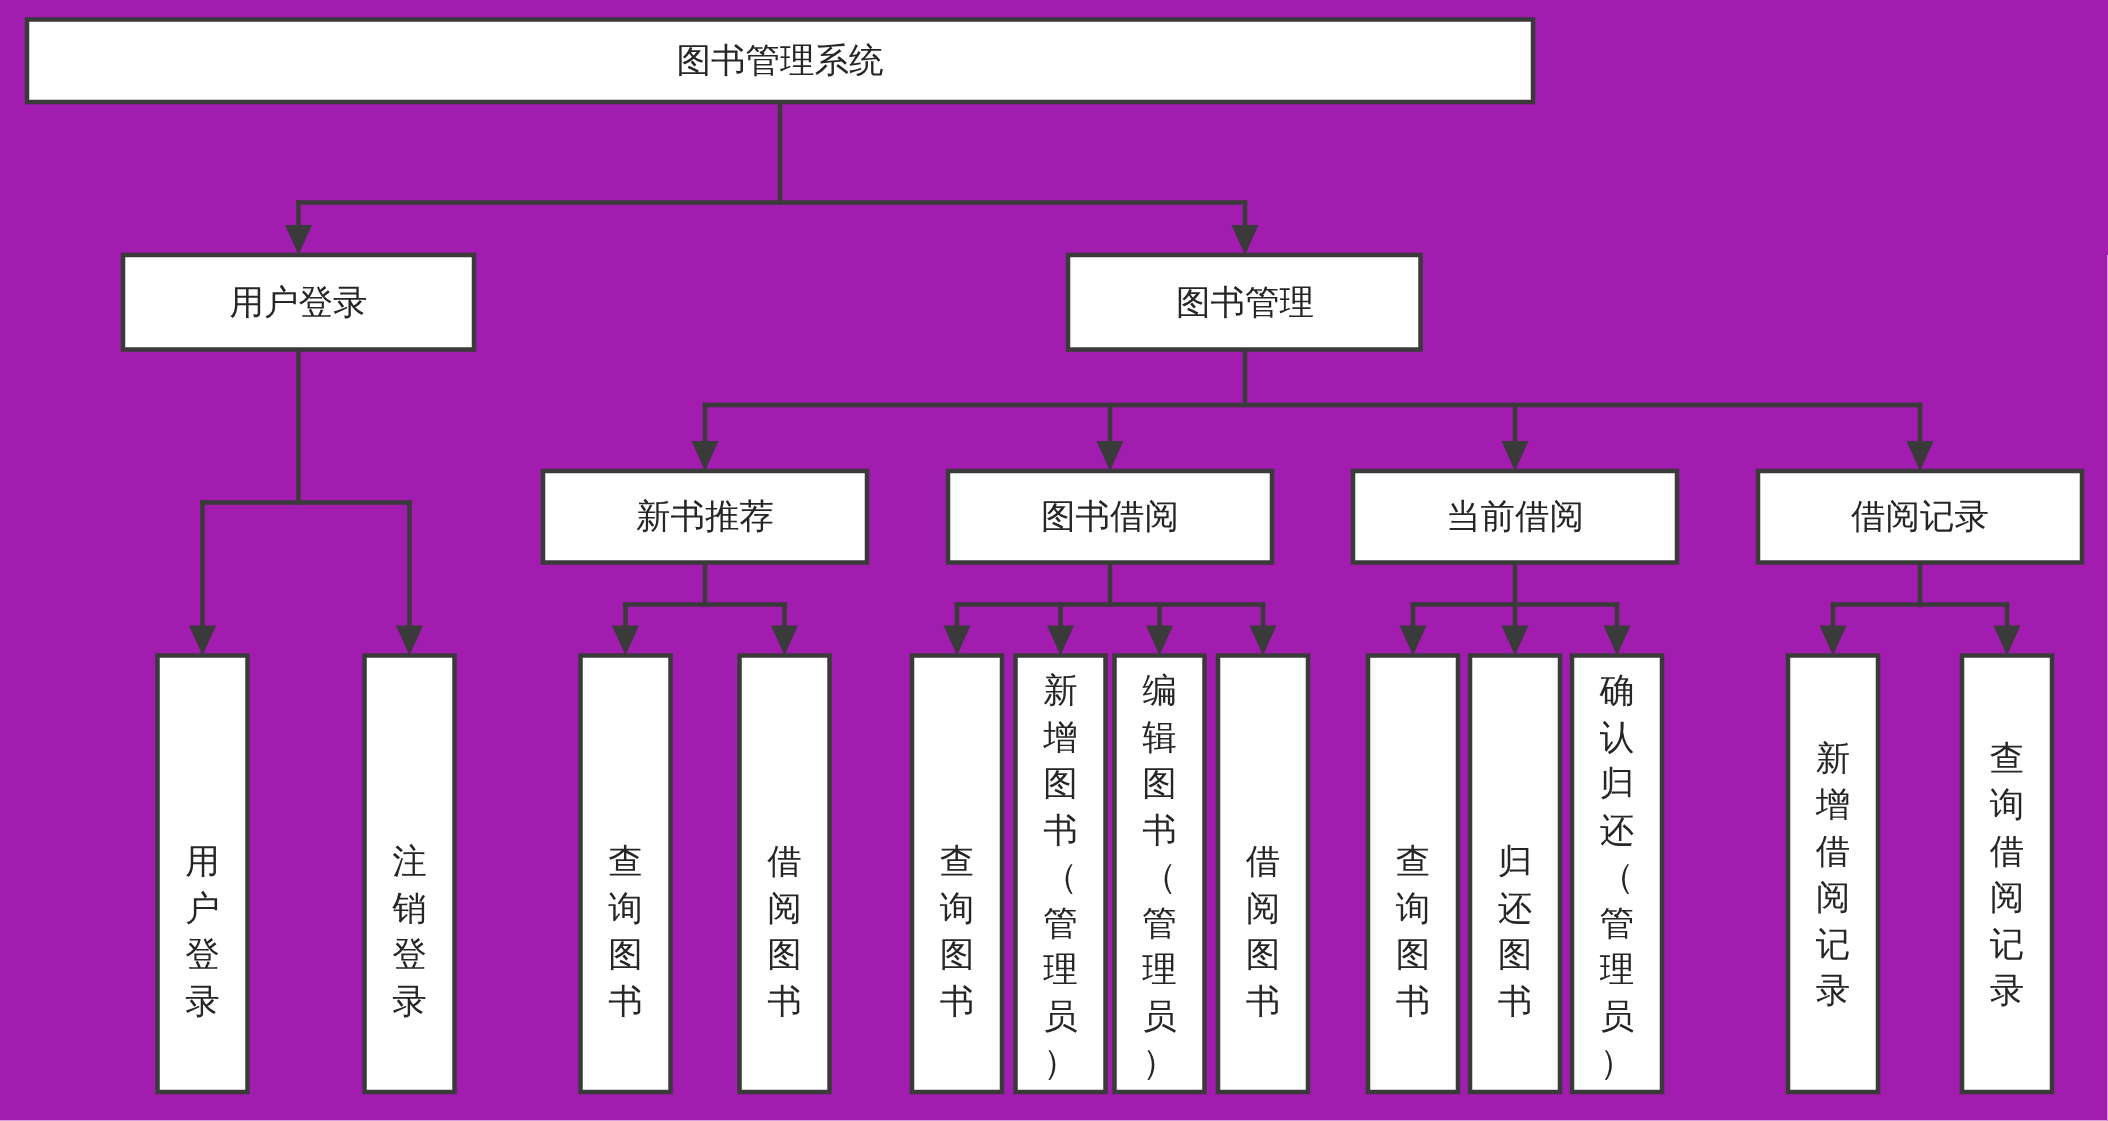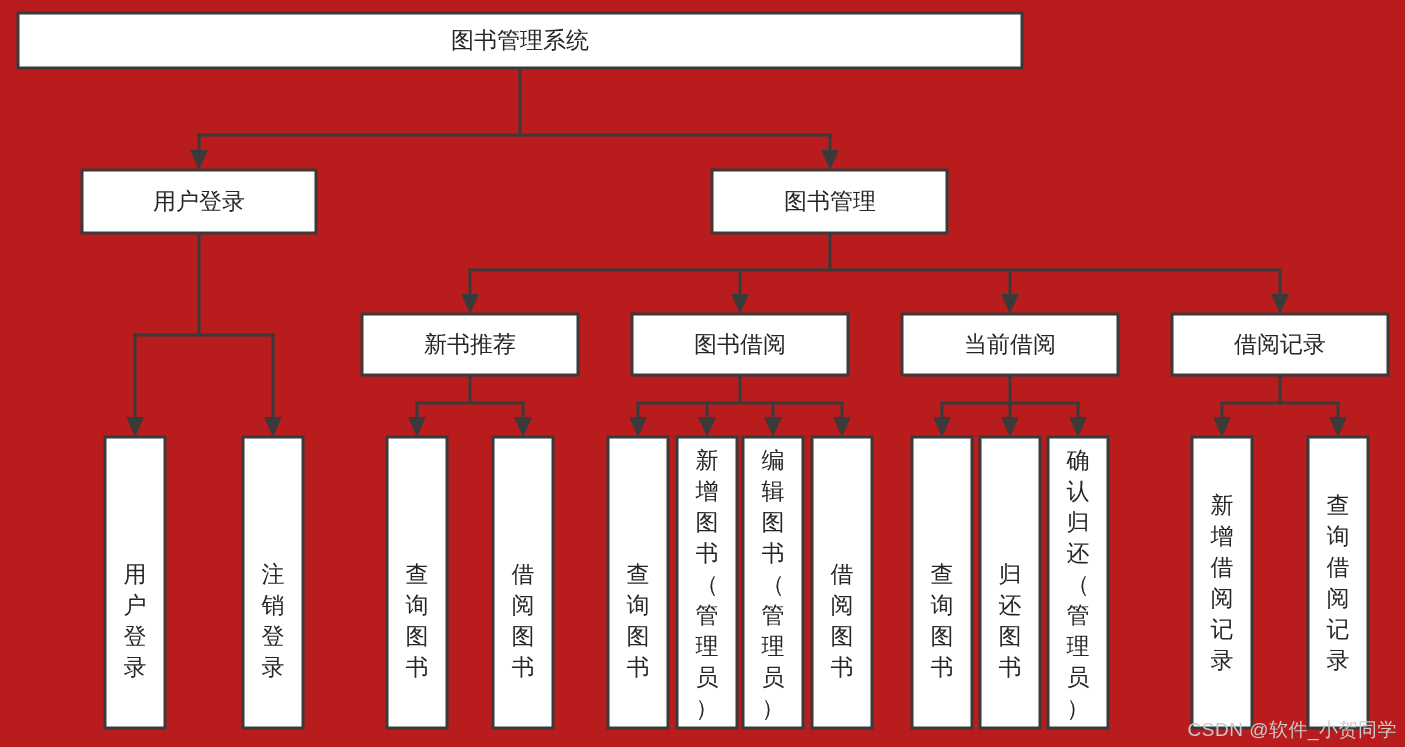--- a/index.html
+++ b/index.html
@@ -1,18 +1,18 @@
 <!DOCTYPE html>
 <html><head>
 <meta charset="utf-8">
 <style>
   html,body{margin:0;padding:0;background:#ffffff;}
   body{width:1405px;height:747px;overflow:hidden;
        font-family:"Liberation Sans","DejaVu Sans",sans-serif;}
-  #stage{position:relative;width:1405px;height:747px;background:#b91c1c;}
+  #stage{position:relative;width:1405px;height:747px;background:#a21caf;}
   svg.diagram{position:absolute;left:0;top:0;width:1405px;height:747px;}
   .node-box{fill:#ffffff;stroke:#3a3a3a;stroke-width:3;}
   .link{stroke:#3a3a3a;stroke-width:3;fill:none;stroke-linecap:square;}
   .arrow-head{fill:#3a3a3a;stroke:none;}
   .node-label{fill:#262626;font-family:"Liberation Sans","DejaVu Sans",sans-serif;}
   .h-label{font-size:23px;text-anchor:middle;dominant-baseline:middle;}
   .v-label{font-size:23px;text-anchor:middle;}
   .watermark{position:absolute;right:8px;bottom:4px;color:#c9c9c9;
              font-size:19px;letter-spacing:.5px;white-space:nowrap;
              font-family:"Liberation Sans","DejaVu Sans",sans-serif;}
@@ -180,14 +180,13 @@
     <g>
       <rect class="node-box" x="1192" y="437" width="60" height="291"></rect>
       <text class="node-label v-label" x="1222" y="513"><tspan x="1222" y="513">新</tspan><tspan x="1222" y="544">增</tspan><tspan x="1222" y="575">借</tspan><tspan x="1222" y="606">阅</tspan><tspan x="1222" y="637">记</tspan><tspan x="1222" y="668">录</tspan></text>
     </g>
     <g>
       <rect class="node-box" x="1308" y="437" width="60" height="291"></rect>
       <text class="node-label v-label" x="1338" y="513"><tspan x="1338" y="513">查</tspan><tspan x="1338" y="544">询</tspan><tspan x="1338" y="575">借</tspan><tspan x="1338" y="606">阅</tspan><tspan x="1338" y="637">记</tspan><tspan x="1338" y="668">录</tspan></text>
     </g>
   </svg>
 
-  <div class="watermark">CSDN @软件_小贺同学</div>
 </div>
 
 </body></html>

